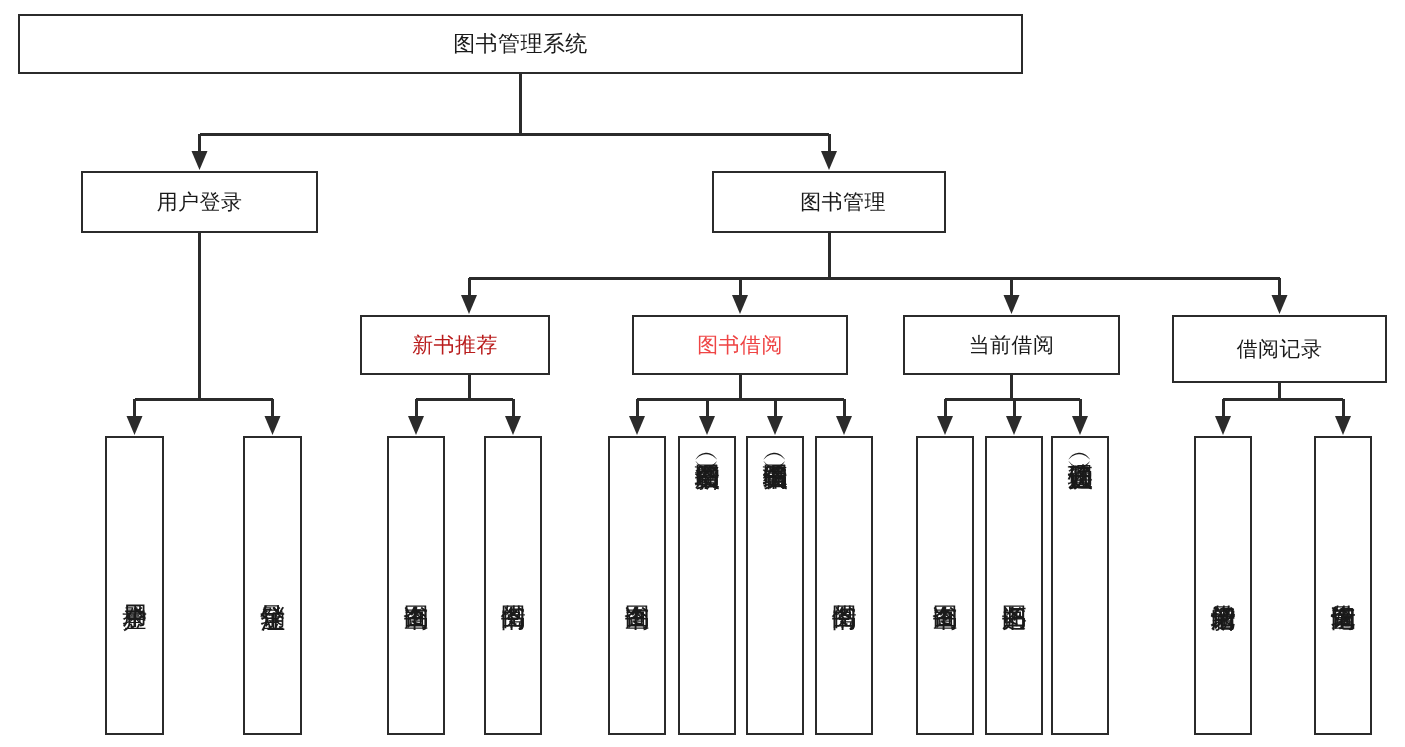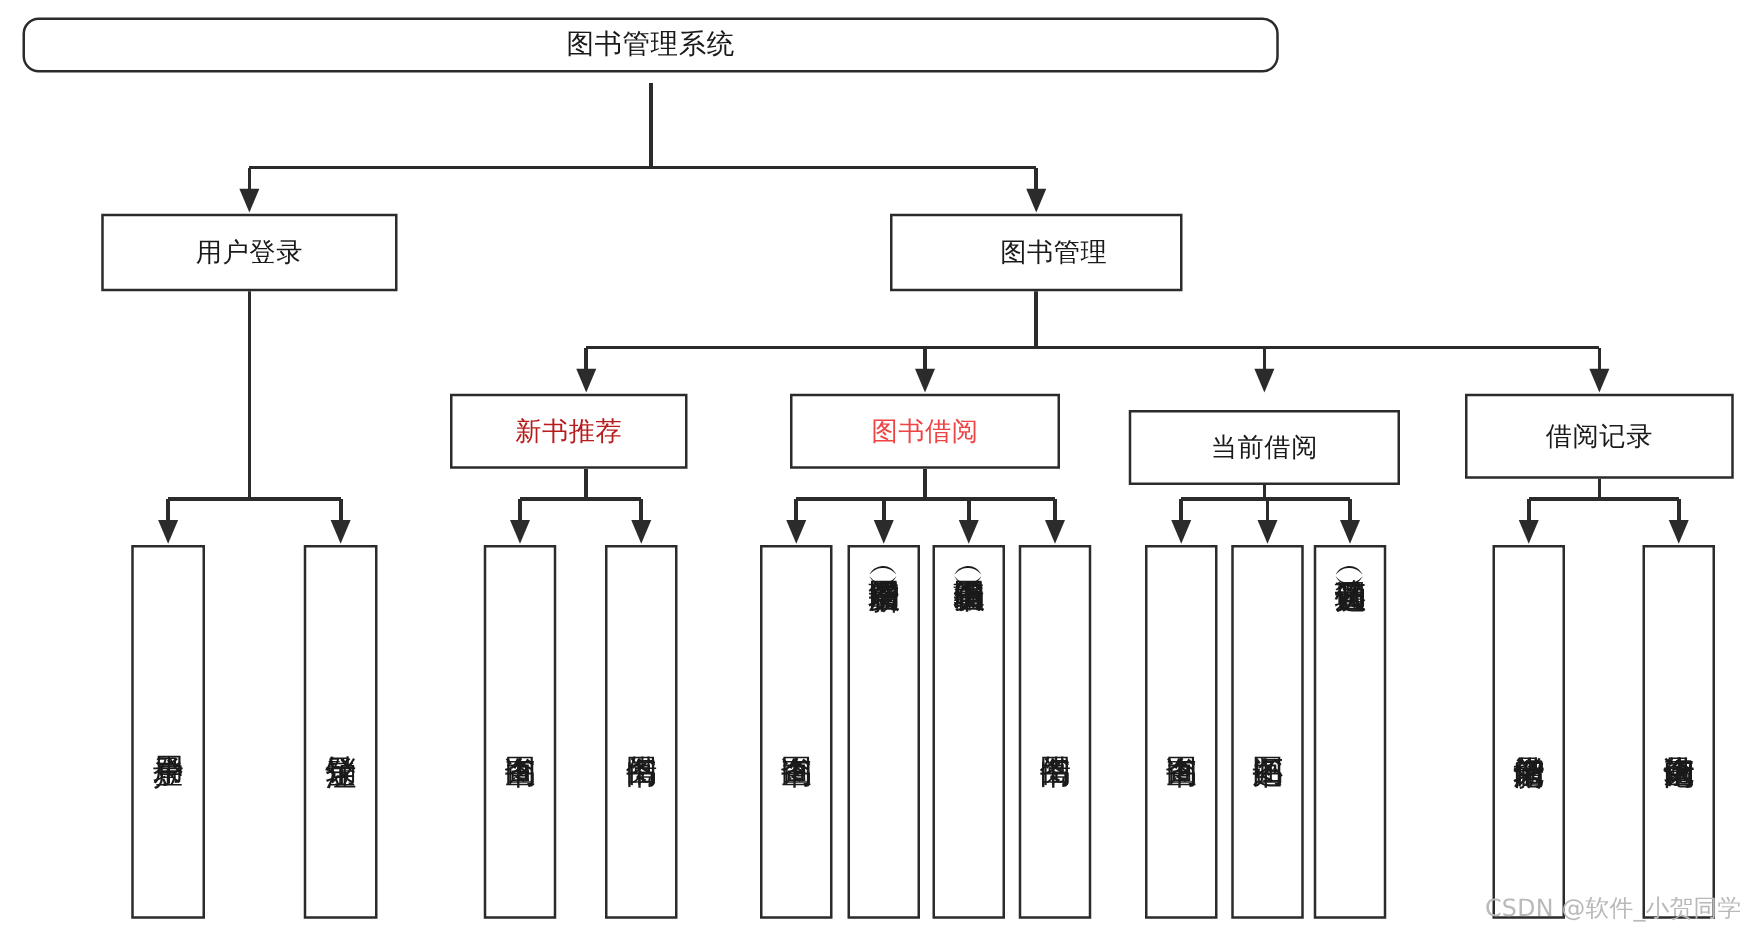--- a/index.html
+++ b/index.html
@@ -128,36 +128,36 @@
       <line x1="1080" y1="399" x2="1080" y2="419" stroke="#2b2b2b" stroke-width="3" shape-rendering="crispEdges"></line>
       <path d="M 1072 416 L 1088 416 L 1080 435 Z" fill="#2b2b2b"></path>
       <line x1="1279.5" y1="375" x2="1279.5" y2="399" stroke="#2b2b2b" stroke-width="3" shape-rendering="crispEdges"></line>
       <line x1="1223" y1="399" x2="1343" y2="399" stroke="#2b2b2b" stroke-width="3" shape-rendering="crispEdges"></line>
       <line x1="1223" y1="399" x2="1223" y2="419" stroke="#2b2b2b" stroke-width="3" shape-rendering="crispEdges"></line>
       <path d="M 1215 416 L 1231 416 L 1223 435 Z" fill="#2b2b2b"></path>
       <line x1="1343" y1="399" x2="1343" y2="419" stroke="#2b2b2b" stroke-width="3" shape-rendering="crispEdges"></line>
       <path d="M 1335 416 L 1351 416 L 1343 435 Z" fill="#2b2b2b"></path>
     </svg>
   <div id="nodes-layer">
-      <div class="node horiz root" style="left: 18px; top: 14px; width: 1005px; height: 44px; border-color: rgb(43, 43, 43); color: rgb(26, 26, 26); border-radius: 13px;">
+      <div class="node horiz root" style="left: 18px; top: 14px; width: 1005px; height: 60px; border-color: rgb(43, 43, 43); color: rgb(26, 26, 26);">
         <span class="label">图书管理系统</span>
       </div>
       <div class="node horiz" style="left: 81px; top: 171px; width: 237px; height: 62px; border-color: rgb(43, 43, 43); color: rgb(26, 26, 26);">
         <span class="label">用户登录</span>
       </div>
       <div class="node horiz" style="left: 712px; top: 171px; width: 234px; height: 62px; border-color: rgb(43, 43, 43); color: rgb(26, 26, 26); padding-left: 28px;">
         <span class="label">图书管理</span>
       </div>
       <div class="node horiz" style="left: 360px; top: 315px; width: 190px; height: 60px; border-color: rgb(43, 43, 43); color: #b91c1c;">
         <span class="label">新书推荐</span>
       </div>
       <div class="node horiz" style="left: 632px; top: 315px; width: 216px; height: 60px; border-color: rgb(43, 43, 43); color: #ef4444;">
         <span class="label">图书借阅</span>
       </div>
-      <div class="node horiz" style="left: 903px; top: 328px; width: 217px; height: 60px; border-color: rgb(43, 43, 43); color: rgb(26, 26, 26);">
+      <div class="node horiz" style="left: 903px; top: 315px; width: 217px; height: 60px; border-color: rgb(43, 43, 43); color: rgb(26, 26, 26);">
         <span class="label">当前借阅</span>
       </div>
       <div class="node horiz" style="left: 1172px; top: 315px; width: 215px; height: 68px; border-color: rgb(43, 43, 43); color: rgb(26, 26, 26);">
         <span class="label">借阅记录</span>
       </div>
       <div class="node vert centered" style="left: 105px; top: 436px; width: 59px; height: 299px; border-color: rgb(43, 43, 43); color: rgb(26, 26, 26);">
         <span class="label">用户登录</span>
       </div>
       <div class="node vert centered" style="left: 243px; top: 436px; width: 59px; height: 299px; border-color: rgb(43, 43, 43); color: rgb(26, 26, 26);">
         <span class="label">注销登录</span>
@@ -189,14 +189,13 @@
       <div class="node vert" style="left: 1051px; top: 436px; width: 58px; height: 299px; border-color: rgb(43, 43, 43); color: rgb(26, 26, 26);">
         <span class="label">确认归还（管理员）</span>
       </div>
       <div class="node vert centered" style="left: 1194px; top: 436px; width: 58px; height: 299px; border-color: rgb(43, 43, 43); color: rgb(26, 26, 26);">
         <span class="label">新增借阅记录</span>
       </div>
       <div class="node vert centered" style="left: 1314px; top: 436px; width: 58px; height: 299px; border-color: rgb(43, 43, 43); color: rgb(26, 26, 26);">
         <span class="label">查询借阅记录</span>
       </div>
     </div>
-  <div id="watermark">CSDN @软件_小贺同学</div>
 </div>
 
 </body></html>

